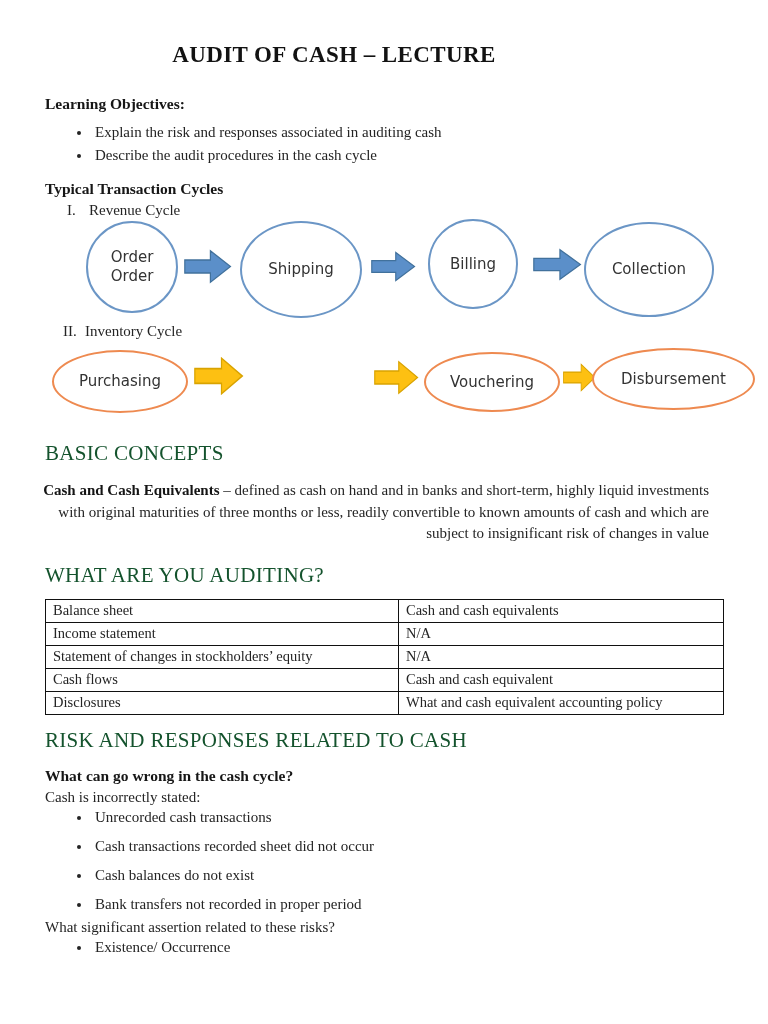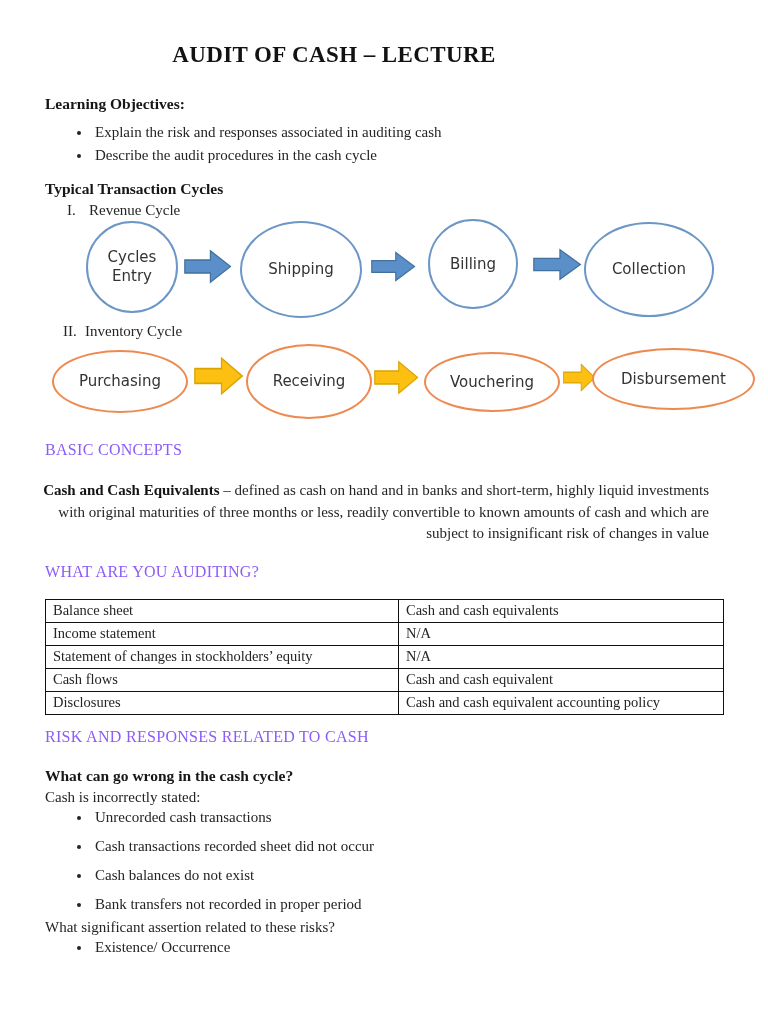--- a/index.html
+++ b/index.html
@@ -7,21 +7,21 @@
     width:768px;height:1024px;position:relative;overflow:hidden;
     font-family:"Liberation Serif",serif;color:#1f1f1f;
   }
   
   .abs{position:absolute;}
   .doc-title{
     top:42px;left:0;width:668px;text-align:center;
     font-size:23px;font-weight:bold;letter-spacing:.4px;color:#121212;
   }
   .subhead{font-weight:bold;font-size:15.5px;color:#161616;}
-  .caps-heading{font-size:16px;letter-spacing:.3px;color:#8b5cf6;}
+  .caps-heading{font-size:21px;letter-spacing:.3px;color:#14532d;}
   .body-text{font-size:15px;color:#242424;}
   ul.dots{margin:8px 0 0 0;padding-left:47px;list-style:disc;}
   ul.dots li{font-size:15px;line-height:22.5px;padding-left:3px;color:#242424;}
   
   .cycle-label{font-size:15px;color:#242424;}
   .cycle-label .roman{display:inline-block;min-width:22px;}
   
   .diagram{left:0;width:768px;}
   #revenue-diagram{top:218px;height:104px;}
   #inventory-diagram{top:343px;height:80px;}
@@ -76,21 +76,21 @@
   </ul>
 </div>
 
 <div class="abs subhead" style="top:180px;left:45px;">Typical Transaction Cycles</div>
 
 <div class="abs cycle-label" style="top:202px;left:67px;">
   <span class="roman">I.</span><span>Revenue Cycle</span>
 </div>
 
 <div id="revenue-diagram" class="abs diagram">
-  <div id="rev-n1" class="node node-blue">Cycles Entry</div>
+  <div id="rev-n1" class="node node-blue">Order Order</div>
   <svg id="rev-a1" class="arrow arrow-blue" viewBox="0 0 60 40" preserveAspectRatio="none">
       <path d="M1 13 H33 V3 L58 20 L33 37 V27 H1 Z"></path>
     </svg>
   <div id="rev-n2" class="node node-blue">Shipping</div>
   <svg id="rev-a2" class="arrow arrow-blue" viewBox="0 0 60 40" preserveAspectRatio="none">
       <path d="M1 13 H33 V3 L58 20 L33 37 V27 H1 Z"></path>
     </svg>
   <div id="rev-n3" class="node node-blue">Billing</div>
   <svg id="rev-a3" class="arrow arrow-blue" viewBox="0 0 60 40" preserveAspectRatio="none">
       <path d="M1 13 H33 V3 L58 20 L33 37 V27 H1 Z"></path>
@@ -100,21 +100,20 @@
 
 <div class="abs cycle-label" style="top:323px;left:63px;">
   <span class="roman">II.</span><span>Inventory Cycle</span>
 </div>
 
 <div id="inventory-diagram" class="abs diagram">
   <div id="inv-n1" class="node node-orange">Purchasing</div>
   <svg id="inv-a1" class="arrow arrow-gold" viewBox="0 0 60 40" preserveAspectRatio="none">
       <path d="M1 13 H33 V3 L58 20 L33 37 V27 H1 Z"></path>
     </svg>
-  <div id="inv-n2" class="node node-orange">Receiving</div>
   <svg id="inv-a2" class="arrow arrow-gold" viewBox="0 0 60 40" preserveAspectRatio="none">
       <path d="M1 13 H33 V3 L58 20 L33 37 V27 H1 Z"></path>
     </svg>
   <div id="inv-n3" class="node node-orange">Vouchering</div>
   <svg id="inv-a3" class="arrow arrow-gold" viewBox="0 0 60 40" preserveAspectRatio="none">
       <path d="M1 13 H33 V3 L58 20 L33 37 V27 H1 Z"></path>
     </svg>
   <div id="inv-n4" class="node node-orange">Disbursement</div>
 </div>
 
@@ -139,21 +138,21 @@
     <tr>
       <td class="c1">Statement of changes in stockholders’ equity</td>
       <td>N/A</td>
     </tr>
     <tr>
       <td class="c1">Cash flows</td>
       <td>Cash and cash equivalent</td>
     </tr>
     <tr>
       <td class="c1">Disclosures</td>
-      <td>Cash and cash  equivalent accounting policy</td>
+      <td>What and cash  equivalent accounting policy</td>
     </tr>
   </tbody>
 </table>
 
 <div class="abs caps-heading" style="top:728px;left:45px;">RISK AND RESPONSES RELATED TO CASH</div>
 
 <div class="abs subhead" style="top:767px;left:45px;font-size:15.5px;">What can go wrong in the cash cycle?</div>
 <div class="abs body-text" style="top:789px;left:45px;">Cash is incorrectly stated:</div>
 
 <ul class="dots abs" style="top:806px;left:45px;width:650px;margin:0;">

